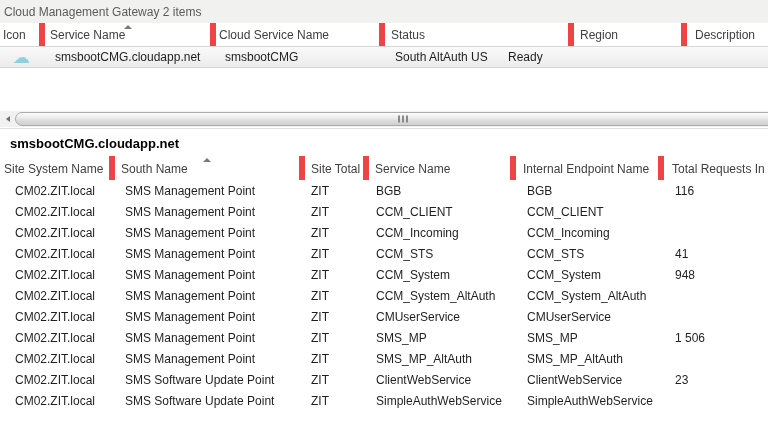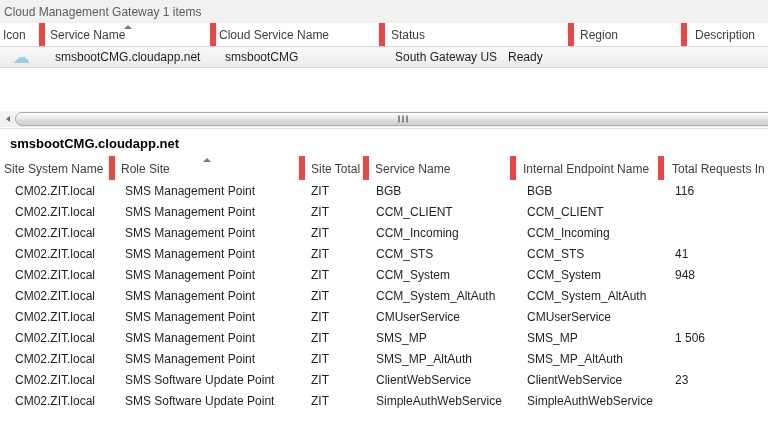--- a/index.html
+++ b/index.html
@@ -56,42 +56,42 @@
   .c1{width:115px;padding-left:15px;} .c2{width:190px;padding-left:10px;}
   .c3{width:64px;padding-left:6px;}   .c4{width:147px;padding-left:7px;}
   .c5{width:148px;padding-left:11px;} .c6{flex:1;padding-left:11px;}
 </style>
 </head>
 <body>
 
 <div class="screen">
 
   <div class="caption">
-    <span>Cloud Management Gateway 1 items</span>
+    <span>Cloud Management Gateway 2 items</span>
   </div>
 
   <div class="hdr top-hdr">
     <div class="hcell t1">Icon</div>
     <div class="hcell t2">
       <span class="sortarrow"></span>
       <span>Service Name</span>
     </div>
     <div class="hcell t3">Cloud Service Name</div>
     <div class="hcell t5">Status</div>
     <div class="hcell t4">Region</div>
     <div class="hcell t6 last">Description</div>
   </div>
 
   <div class="top-row">
     <div class="cell b1">
       <span class="cloud">☁</span>
     </div>
     <div class="cell b2">smsbootCMG.cloudapp.net</div>
     <div class="cell b3">smsbootCMG</div>
-    <div class="cell b4">South Gateway US</div>
+    <div class="cell b4">South AltAuth US</div>
     <div class="cell b5">Ready</div>
     <div class="cell b6"></div>
   </div>
 
   <div class="hscroll">
     <div class="sbtn">
       <span class="larrow"></span>
     </div>
     <div class="sthumb">
       <span class="grip">
@@ -102,21 +102,21 @@
     </div>
   </div>
 
   <div class="detail">
     <div class="dtitle">smsbootCMG.cloudapp.net</div>
 
     <div class="hdr det-hdr">
       <div class="hcell h1">Site System Name</div>
       <div class="hcell h2">
         <span class="sortarrow"></span>
-        <span>Role Site</span>
+        <span>South Name</span>
       </div>
       <div class="hcell h3">Site Total</div>
       <div class="hcell h4">Service Name</div>
       <div class="hcell h5">Internal Endpoint Name</div>
       <div class="hcell h6 last">Total Requests In L</div>
     </div>
 
     <div class="drows">
       <div class="dr">
         <div class="cell c1">CM02.ZIT.local</div>

